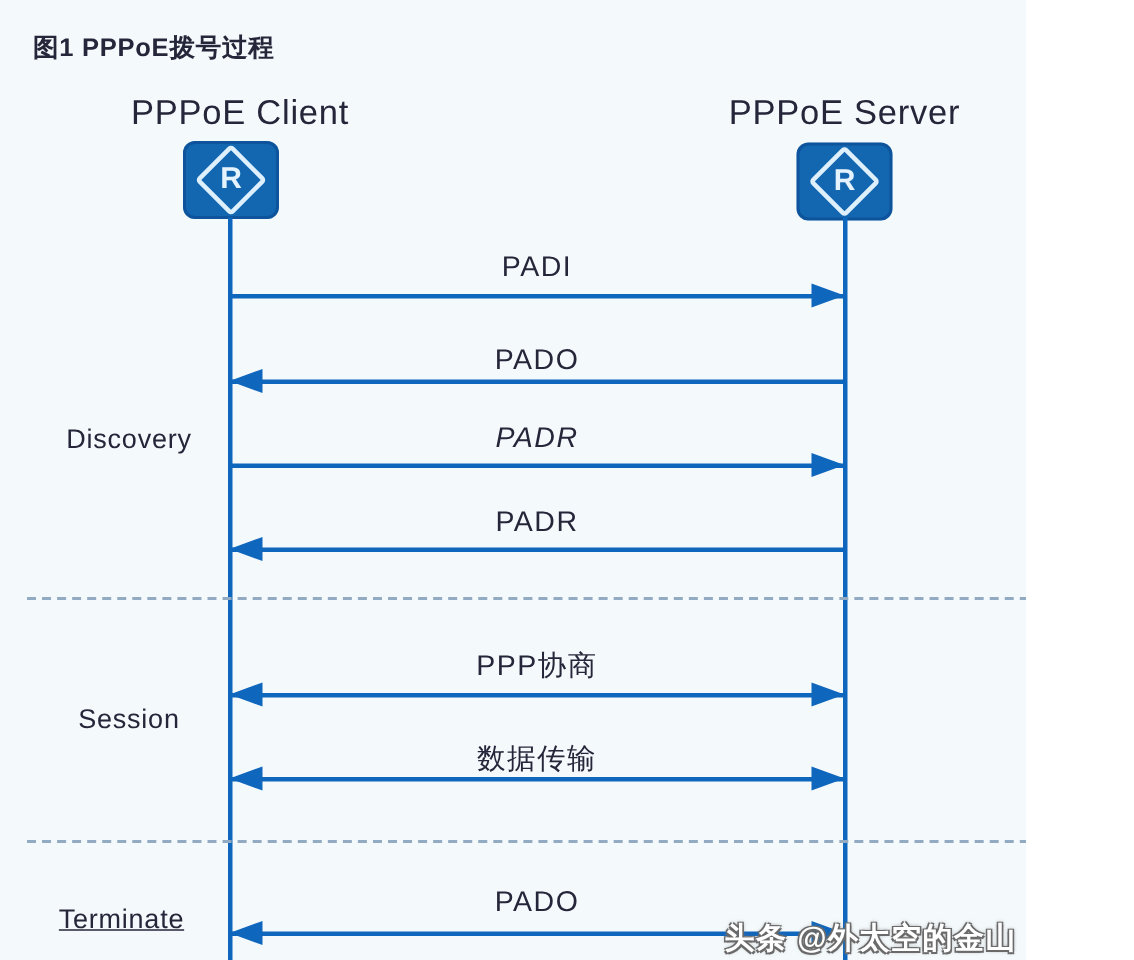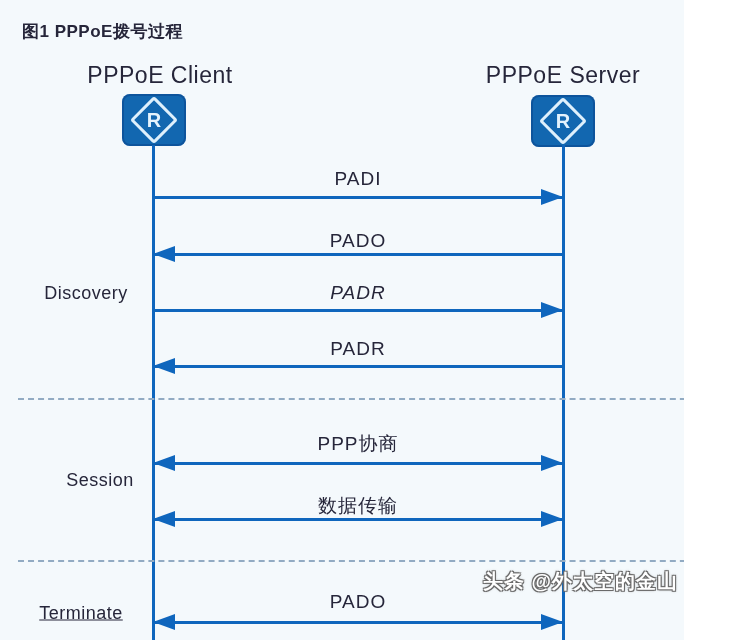--- a/index.html
+++ b/index.html
@@ -46,21 +46,21 @@
   .head.to-right{border-left:22px solid var(--line-blue,#0f66bd);}
   .head.to-left{border-right:22px solid var(--line-blue,#0f66bd);}
   .phase-label{
     position:absolute;transform:translate(-50%,-50%);
     font-size:18px;color:var(--ink,#26263a);letter-spacing:0.5px;white-space:nowrap;text-align:right;
   }
   .separator{
     position:absolute;height:0;border-top:2px dashed var(--dash,#92abc3);
   }
   .watermark{
-    position:absolute;right:6px;top:568px;
+    position:absolute;right:6px;top:612px;
     font-size:20px;font-weight:700;color:#fff;letter-spacing:1px;white-space:nowrap;
     text-shadow:1px 1px 0 #6a6a6a,-1px -1px 0 #6a6a6a,1px -1px 0 #6a6a6a,-1px 1px 0 #6a6a6a,0 0 3px #777;
   }
 </style>
 </head>
 <body>
 
 <div class="stage">
   <div class="title">图1 PPPoE拨号过程</div>
   <div>
@@ -98,21 +98,21 @@
       <div class="msg-line" style="left: 153px; top: 517.5px; width: 410px;"></div>
       <div class="head to-right" style="left: 541px; top: 511px;"></div>
       <div class="head to-left" style="left: 153px; top: 511px;"></div>
       <div class="msg-label" style="left: 358px; top: 602px;">PADO</div>
       <div class="msg-line" style="left: 153px; top: 620.5px; width: 410px;"></div>
       <div class="head to-right" style="left: 541px; top: 614px;"></div>
       <div class="head to-left" style="left: 153px; top: 614px;"></div>
     </div>
   <div>
       <div class="phase-label" style="left: 86px; top: 293px;">Discovery</div>
-      <div class="phase-label" style="left: 100px; top: 480px;">Session</div>
+      <div class="phase-label" style="left: 86px; top: 480px;">Session</div>
       <div class="phase-label" style="left: 81px; top: 613px; text-decoration: underline;">Terminate</div>
     </div>
   <div>
       <div class="separator" style="left: 18px; top: 398px; width: 718px;"></div>
       <div class="separator" style="left: 18px; top: 560px; width: 718px;"></div>
     </div>
   <div class="watermark">头条 @外太空的金山</div>
 </div>
 
 </body></html>

